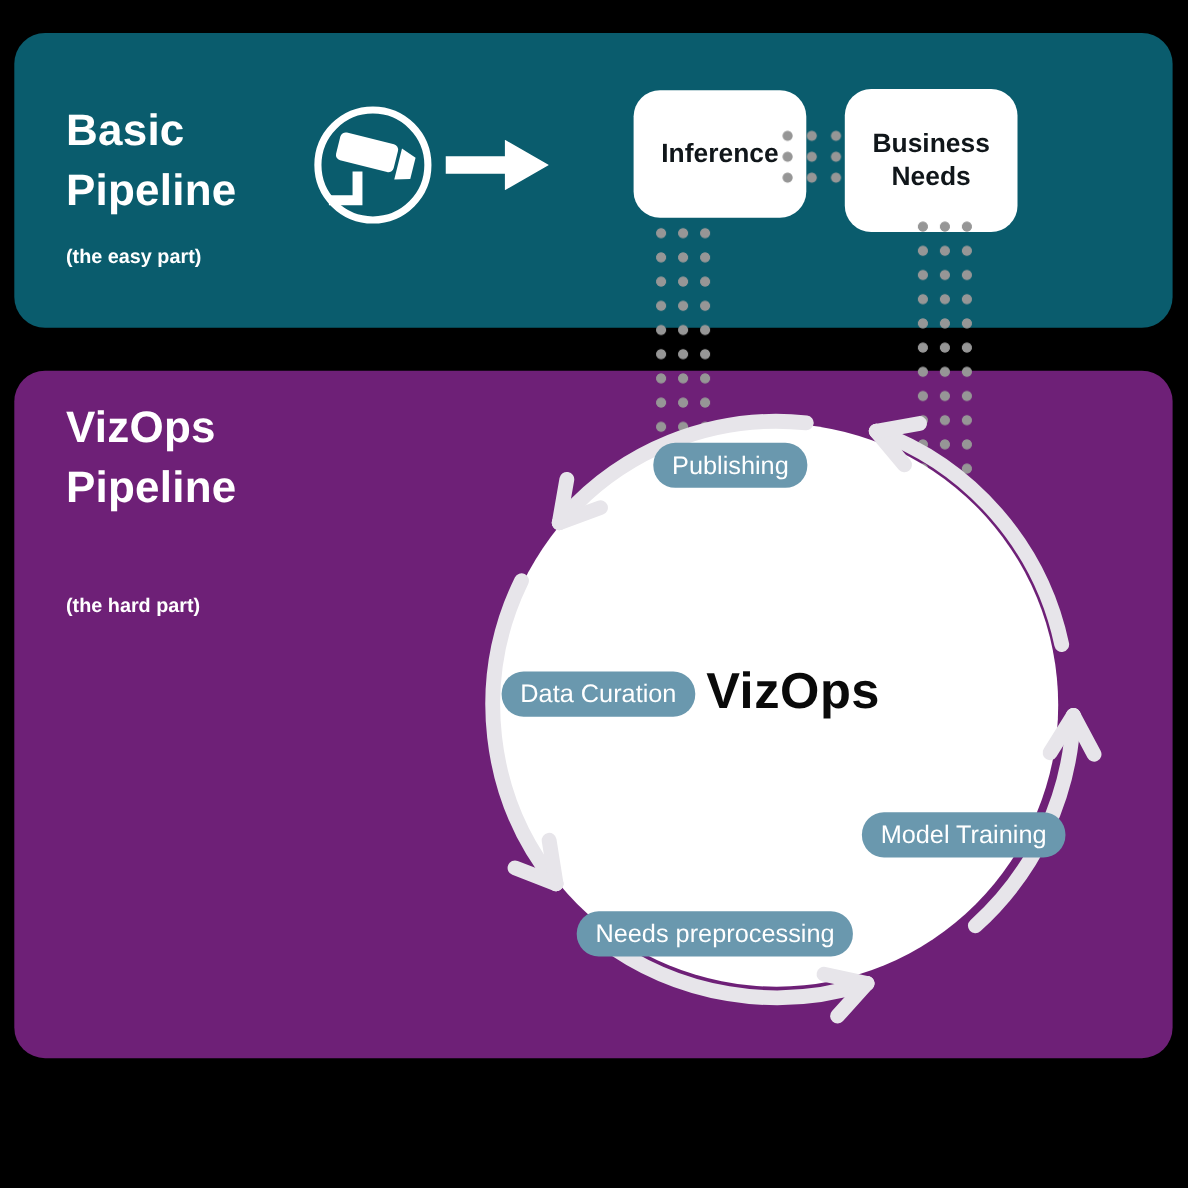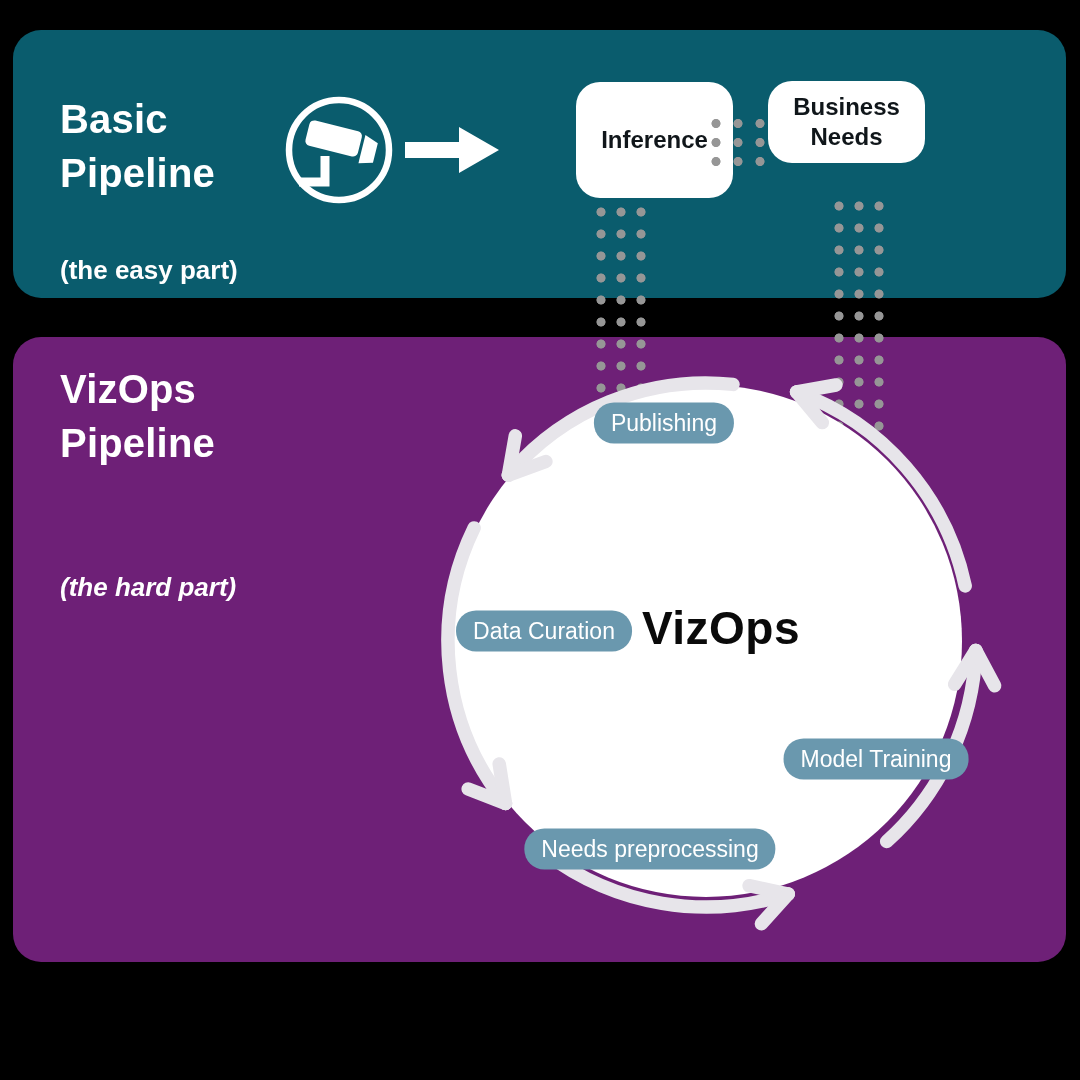--- a/index.html
+++ b/index.html
@@ -5,34 +5,34 @@
   html,body { margin:0; padding:0; background:#000; }
   #stage {
     position:relative; width:1080px; height:1080px; overflow:hidden;
     background:#000; font-family:"Liberation Sans", sans-serif;
   }
   .panel { position:absolute; border-radius:28px; }
   #teal-panel   { left:13px; top:30px;  width:1053px; height:268px; background:#0a5c6d; }
   #purple-panel { left:13px; top:337px; width:1053px; height:625px; background:#6e2077; }
 
   .panel-title { position:absolute; color:#ffffff; font-weight:700; font-size:40px; line-height:54px; letter-spacing:.2px; }
-  .panel-sub   { position:absolute; color:#ffffff; font-weight:700; font-size:26px;margin-top:32px; }
+  .panel-sub   { position:absolute; color:#ffffff; font-weight:700; font-size:18px; }
 
   #basic-title { left:60px; top:52px;margin-top:40px; }
   #basic-sub   { left:60px; top:223px; }
   #vizops-title{ left:60px; top:362px; }
-  #vizops-sub  { left:60px; top:540px;font-style:italic; }
+  #vizops-sub  { left:60px; top:540px; }
 
   .node {
     position:absolute; background:#ffffff; border-radius:24px;
     display:flex; align-items:center; justify-content:center; text-align:center;
     font-weight:700; font-size:24px; line-height:30px; color:#10161a;
   }
   #inference-node { left:576px; top:82px; width:157px; height:116px; }
-  #business-node  { left:768px; top:81px; width:157px; height:82px; padding:0 14px; box-sizing:border-box; }
+  #business-node  { left:768px; top:81px; width:157px; height:130px; padding:0 14px; box-sizing:border-box; }
 
   .dots { position:absolute; }
   #dots-horizontal {
     left:705px; top:114px; width:66px; height:57px;
     background-image:radial-gradient(circle, #969696 4.2px, rgba(0,0,0,0) 4.9px);
     background-size:22px 19px;
   }
   .dots-vertical {
     background-image:radial-gradient(circle, #969696 4.2px, rgba(0,0,0,0) 4.9px);
     background-size:20px 22px;

